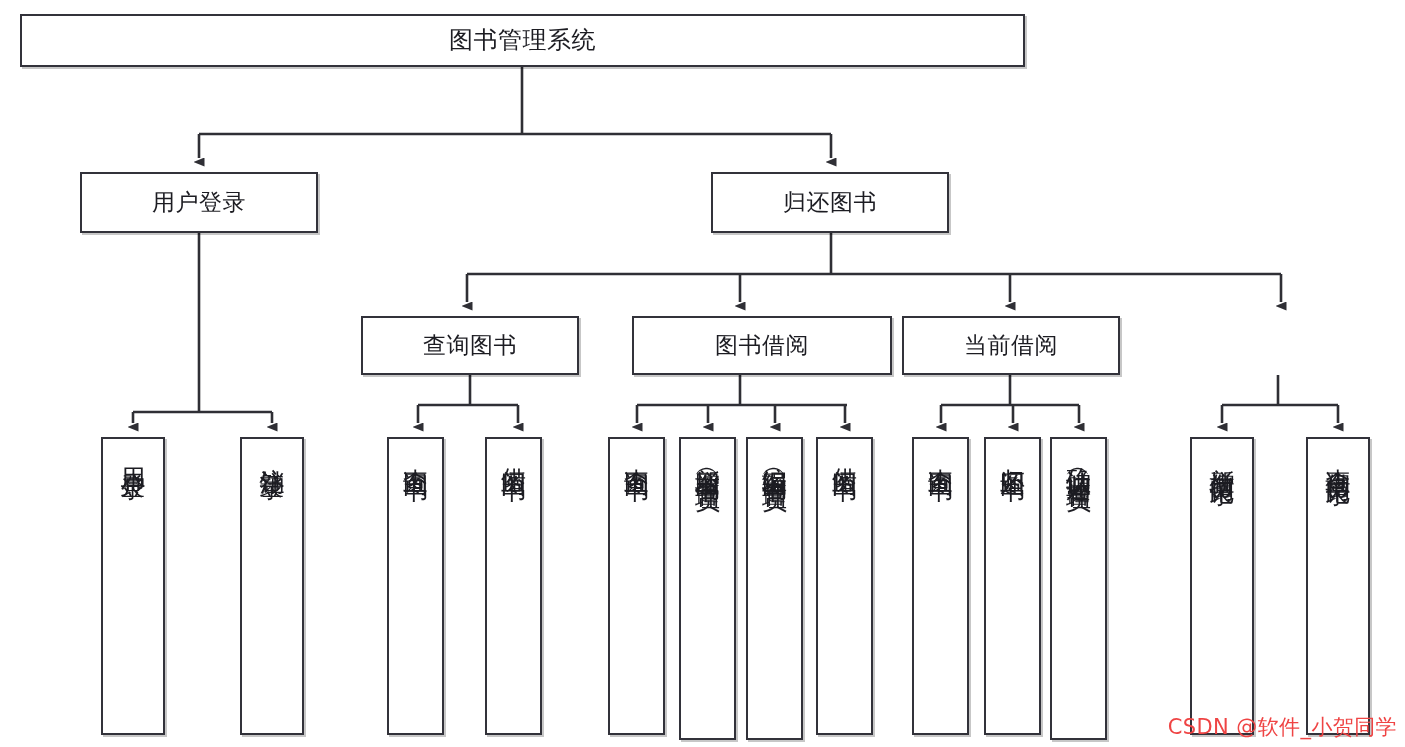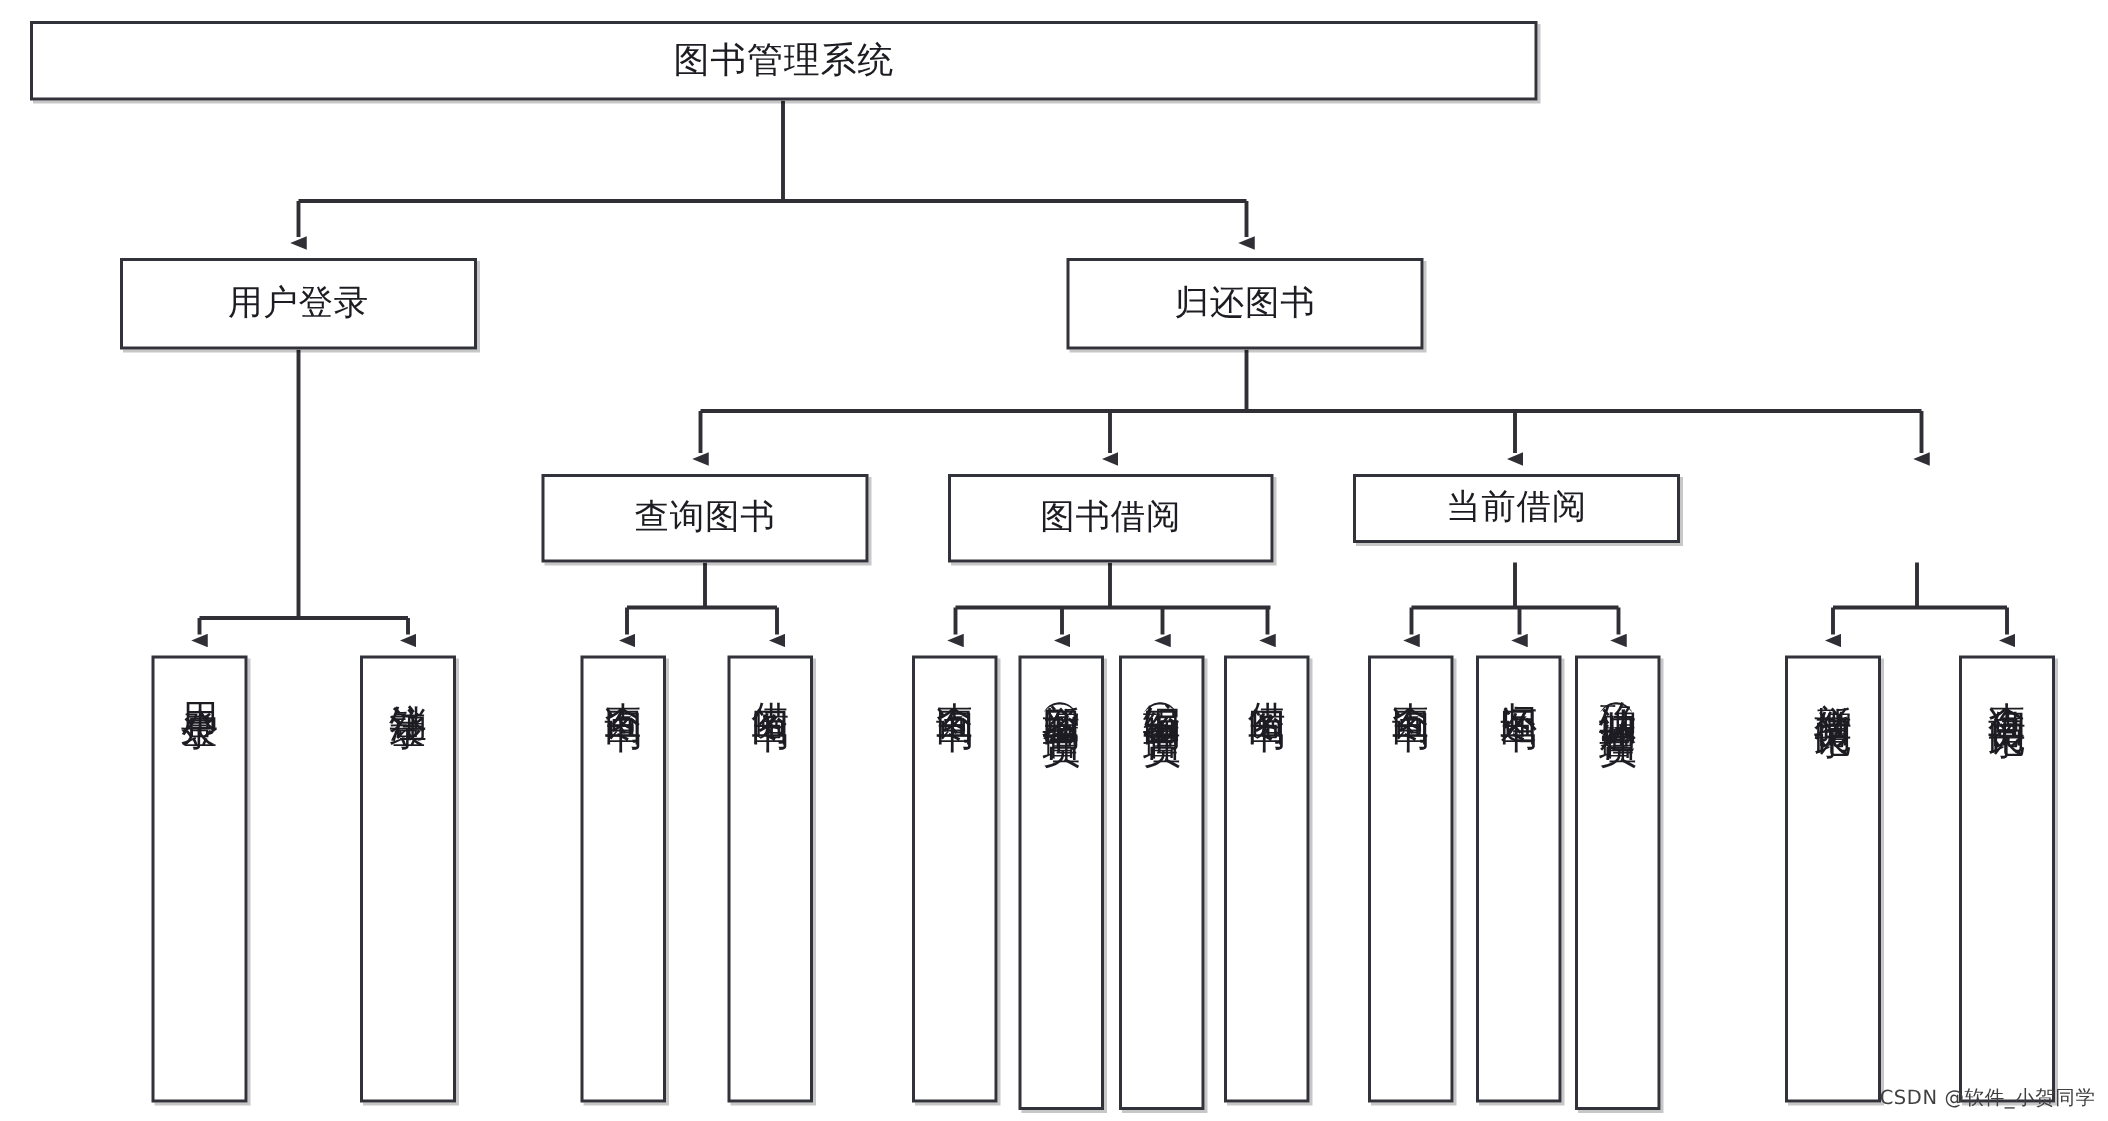--- a/index.html
+++ b/index.html
@@ -62,22 +62,22 @@
     writing-mode: vertical-rl;
     text-orientation: upright;
     font-size: 25px;
     letter-spacing: 3px;
     line-height: 1;
   }
   .watermark {
     position: absolute;
     right: 8px;
     bottom: 6px;
-    font-size: 13px;
-    color: #404040;
+    font-size: 21px;
+    color: #ef4444;
     letter-spacing: 0.4px;
     font-family: "DejaVu Sans", "Liberation Sans", sans-serif;
     white-space: nowrap;
   }
 </style>
 </head>
 <body>
 
 <div id="canvas">
 
@@ -138,24 +138,24 @@
   <div class="node horiz" style="left:80px; top:172px; width:238px; height:61px;">
     <span class="lbl">用户登录</span>
   </div>
   <div class="node horiz" style="left:711px; top:172px; width:238px; height:61px;">
     <span class="lbl">归还图书</span>
   </div>
 
   <div class="node horiz" style="left:361px; top:316px; width:218px; height:59px;">
     <span class="lbl">查询图书</span>
   </div>
-  <div class="node horiz" style="left:632px; top:316px; width:217px; height:59px;">
+  <div class="node horiz" style="left:632px; top:316px; width:260px; height:59px;">
     <span class="lbl">图书借阅</span>
   </div>
-  <div class="node horiz" style="left:902px; top:316px; width:218px; height:46px;">
+  <div class="node horiz" style="left:902px; top:316px; width:218px; height:59px;">
     <span class="lbl">当前借阅</span>
   </div>
 
   <div class="node vert" style="left:101px; top:437px; width:64px; height:298px;">
     <span class="lbl">用户登录</span>
   </div>
   <div class="node vert" style="left:240px; top:437px; width:64px; height:298px;">
     <span class="lbl">注销登录</span>
   </div>
 

